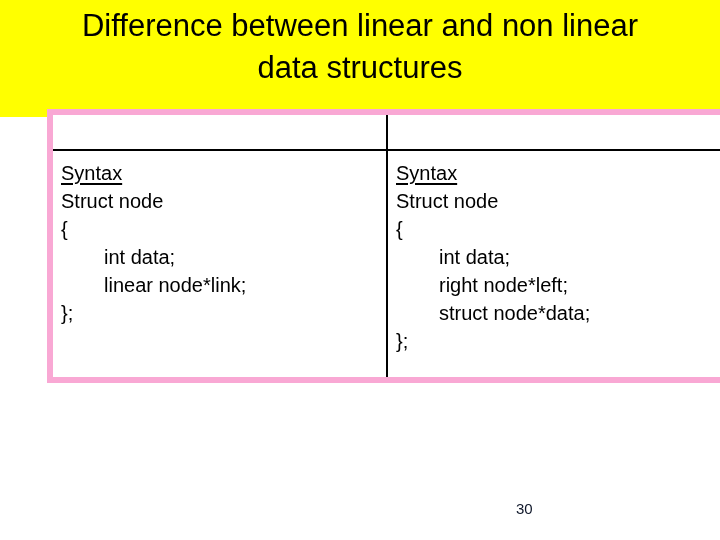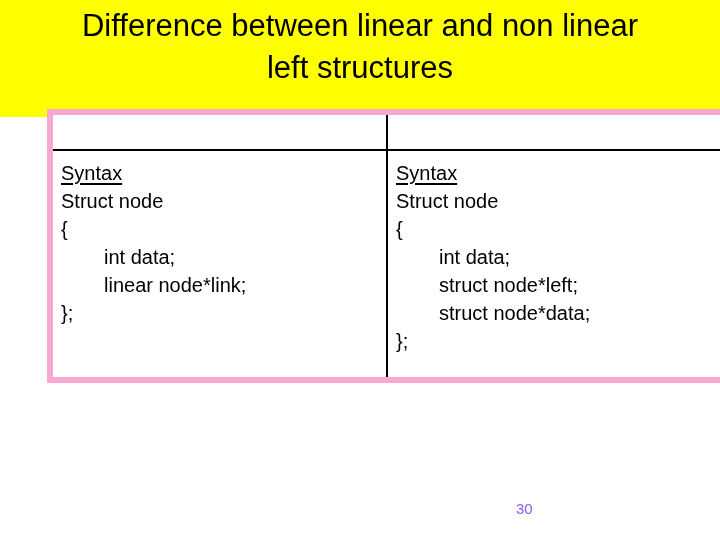--- a/index.html
+++ b/index.html
@@ -63,50 +63,50 @@
     text-decoration-thickness: 2px;
     text-underline-offset: 3px;
   }
 
   .page-number {
     position: absolute;
     left: 516px;
     top: 500px;
     font-size: 15px;
     line-height: 18px;
-    color: #8b5cf6;
+    color: #0f172a;
   }
 </style>
 </head>
 <body>
 
 <div class="slide">
 
   <div class="title-banner">
     <span class="title-line">Difference between linear and non linear</span>
-    <span class="title-line">left structures</span>
+    <span class="title-line">data structures</span>
   </div>
 
   <div class="comparison-table">
     <div class="cell row-header col-left"></div>
     <div class="cell row-header col-right"></div>
     <div class="cell row-body col-left">
         <div class="code-line"><span class="underline">Syntax</span></div>
         <div class="code-line">Struct node</div>
         <div class="code-line">{</div>
         <div class="code-line indent">int data;</div>
         <div class="code-line indent">linear node*link;</div>
         <div class="code-line">};</div>
       </div>
     <div class="cell row-body col-right">
         <div class="code-line"><span class="underline">Syntax</span></div>
         <div class="code-line">Struct node</div>
         <div class="code-line">{</div>
         <div class="code-line indent">int data;</div>
-        <div class="code-line indent">struct node*left;</div>
+        <div class="code-line indent">right node*left;</div>
         <div class="code-line indent">struct node*data;</div>
         <div class="code-line">};</div>
       </div>
   </div>
 
   <div class="page-number">30</div>
 
 </div>
 
 </body></html>

